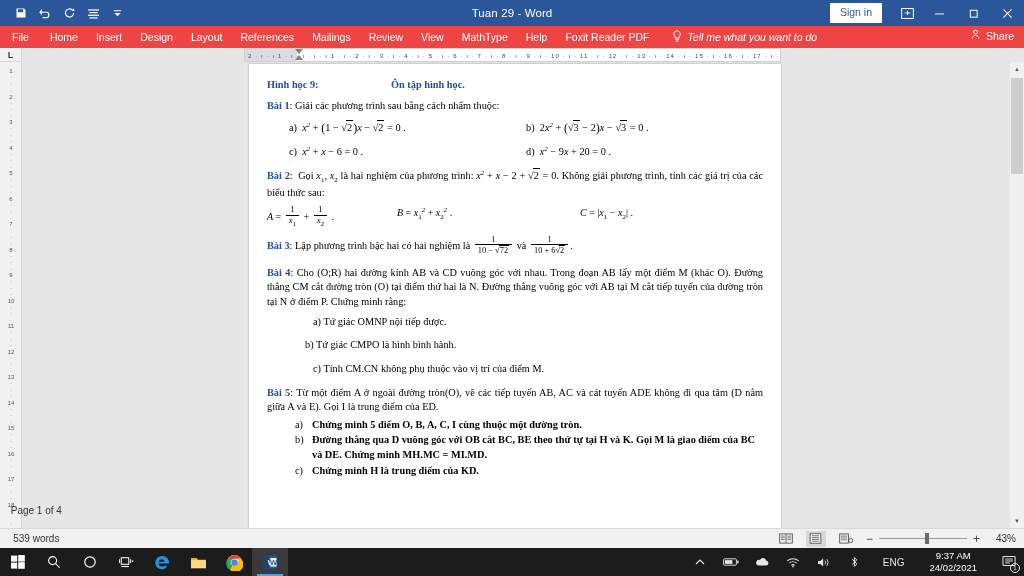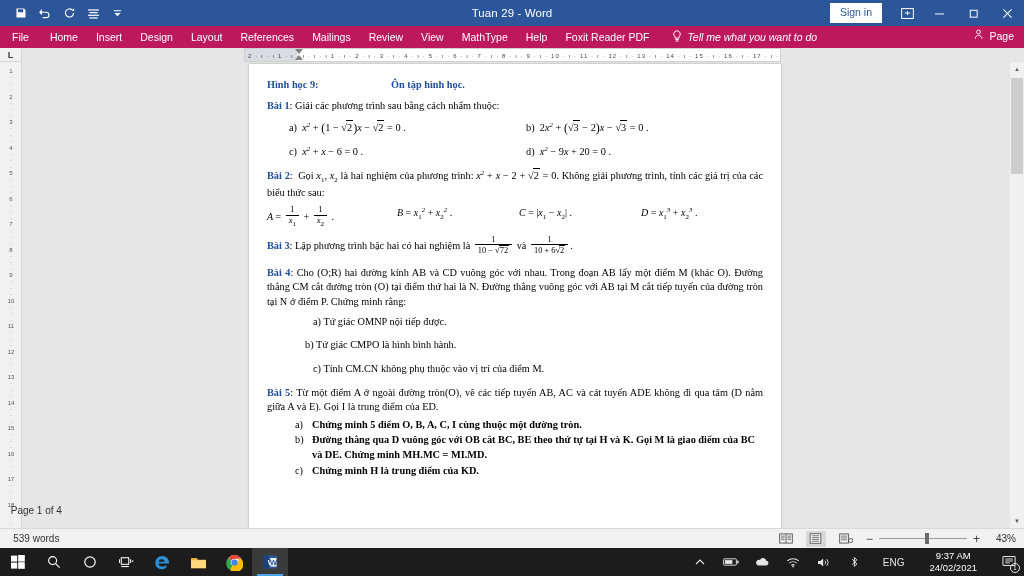--- a/index.html
+++ b/index.html
@@ -41,21 +41,21 @@
     color: #fff;
   }
   .wbtn {
     width: 34px; height: 26px; display: flex; align-items: center; justify-content: center;
     color: #ffffff; font-size: 12px;
   }
 
   
   .ribbon {
     position: absolute; top: 26px; left: 0; width: 1024px; height: 22px;
-    background: #be185d; display: flex; align-items: center;
+    background: #ef4444; display: flex; align-items: center;
   }
   .rtab {
     color: #ffffff; font-size: 10.5px; padding: 3px 9px; white-space: nowrap;
   }
   .rtab.file { padding-left: 12px; padding-right: 12px; }
   .tellme {
     display: flex; align-items: center; gap: 5px; color: #ffffff;
     font-size: 10.5px; padding-left: 14px; font-style: italic;
   }
   .tellme .bulb { font-style: normal; font-size: 11px; }
@@ -357,21 +357,21 @@
       </span>
       <span>Tell me what you want to do</span>
     </div>
     <div class="share">
       <span>
         <svg width="11" height="11" viewBox="0 0 12 12">
             <circle cx="5" cy="3.3" r="2.1" fill="none" stroke="#fff" stroke-width="1"></circle>
             <path d="M1.4 10.6c0-2.2 1.6-3.6 3.6-3.6s3.6 1.4 3.6 3.6" fill="none" stroke="#fff" stroke-width="1"></path>
           </svg>
       </span>
-      <span>Page</span>
+      <span>Share</span>
     </div>
   </div>
 
   <div class="workarea">
 
     <div class="corner-box">L</div>
 
     <div class="hruler">
       <div class="margin-left"></div>
       <div class="indent-marker"></div>
@@ -504,23 +504,20 @@
                 <span class="num">1</span>
                 <span class="den"><span class="mathvar">x</span><sub>2</sub></span>
               </span> .
           </span>
           <span class="cell">
             <span class="mathvar">B</span> = <span class="mathvar">x</span><sub>1</sub><sup>2</sup> + <span class="mathvar">x</span><sub>2</sub><sup>2</sup> .
           </span>
           <span class="cell">
             <span class="mathvar">C</span> = |<span class="mathvar">x</span><sub>1</sub> − <span class="mathvar">x</span><sub>2</sub>| .
           </span>
-          <span class="cell">
-            <span class="mathvar">D</span> = <span class="mathvar">x</span><sub>1</sub><sup>3</sup> + <span class="mathvar">x</span><sub>2</sub><sup>3</sup> .
-          </span>
         </div>
 
         <div class="para" style="margin-top:7px;">
           <span class="bai-label">Bài 3</span><span>: Lập phương trình bậc hai có hai nghiệm là</span>
           <span class="frac" style="font-size:8.4px;">
             <span class="num">1</span>
             <span class="den">10 − <span class="sqrt"><span class="rad">√</span><span class="arg">72</span></span></span>
           </span>
           <span>và</span>
           <span class="frac" style="font-size:8.4px;">

